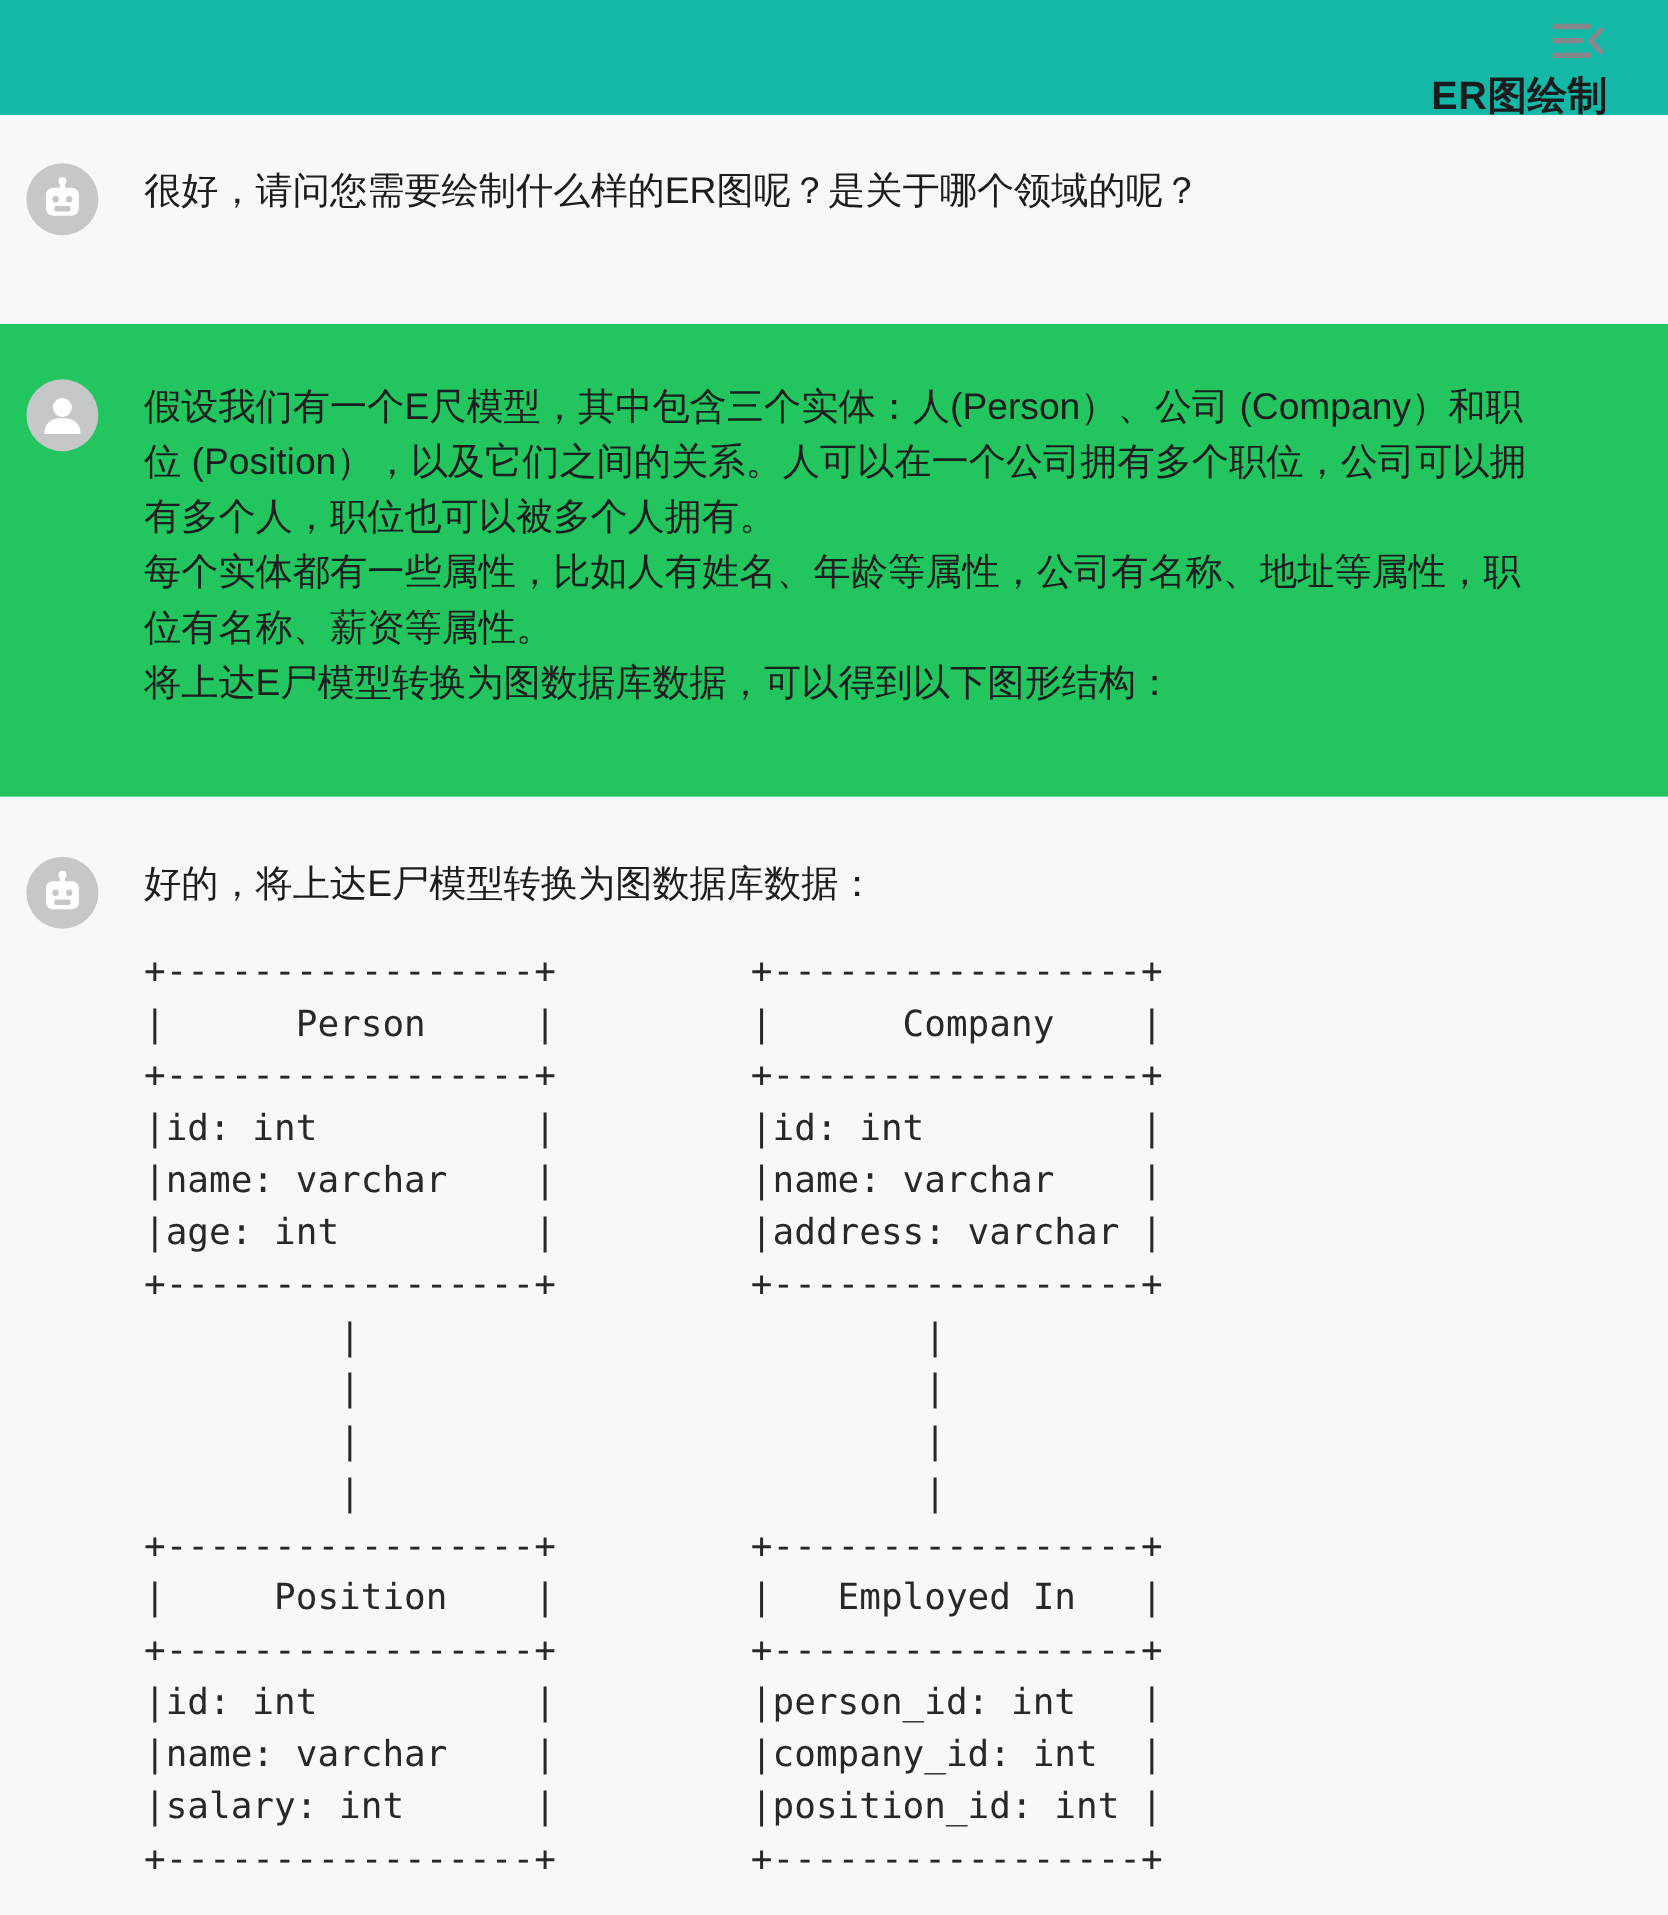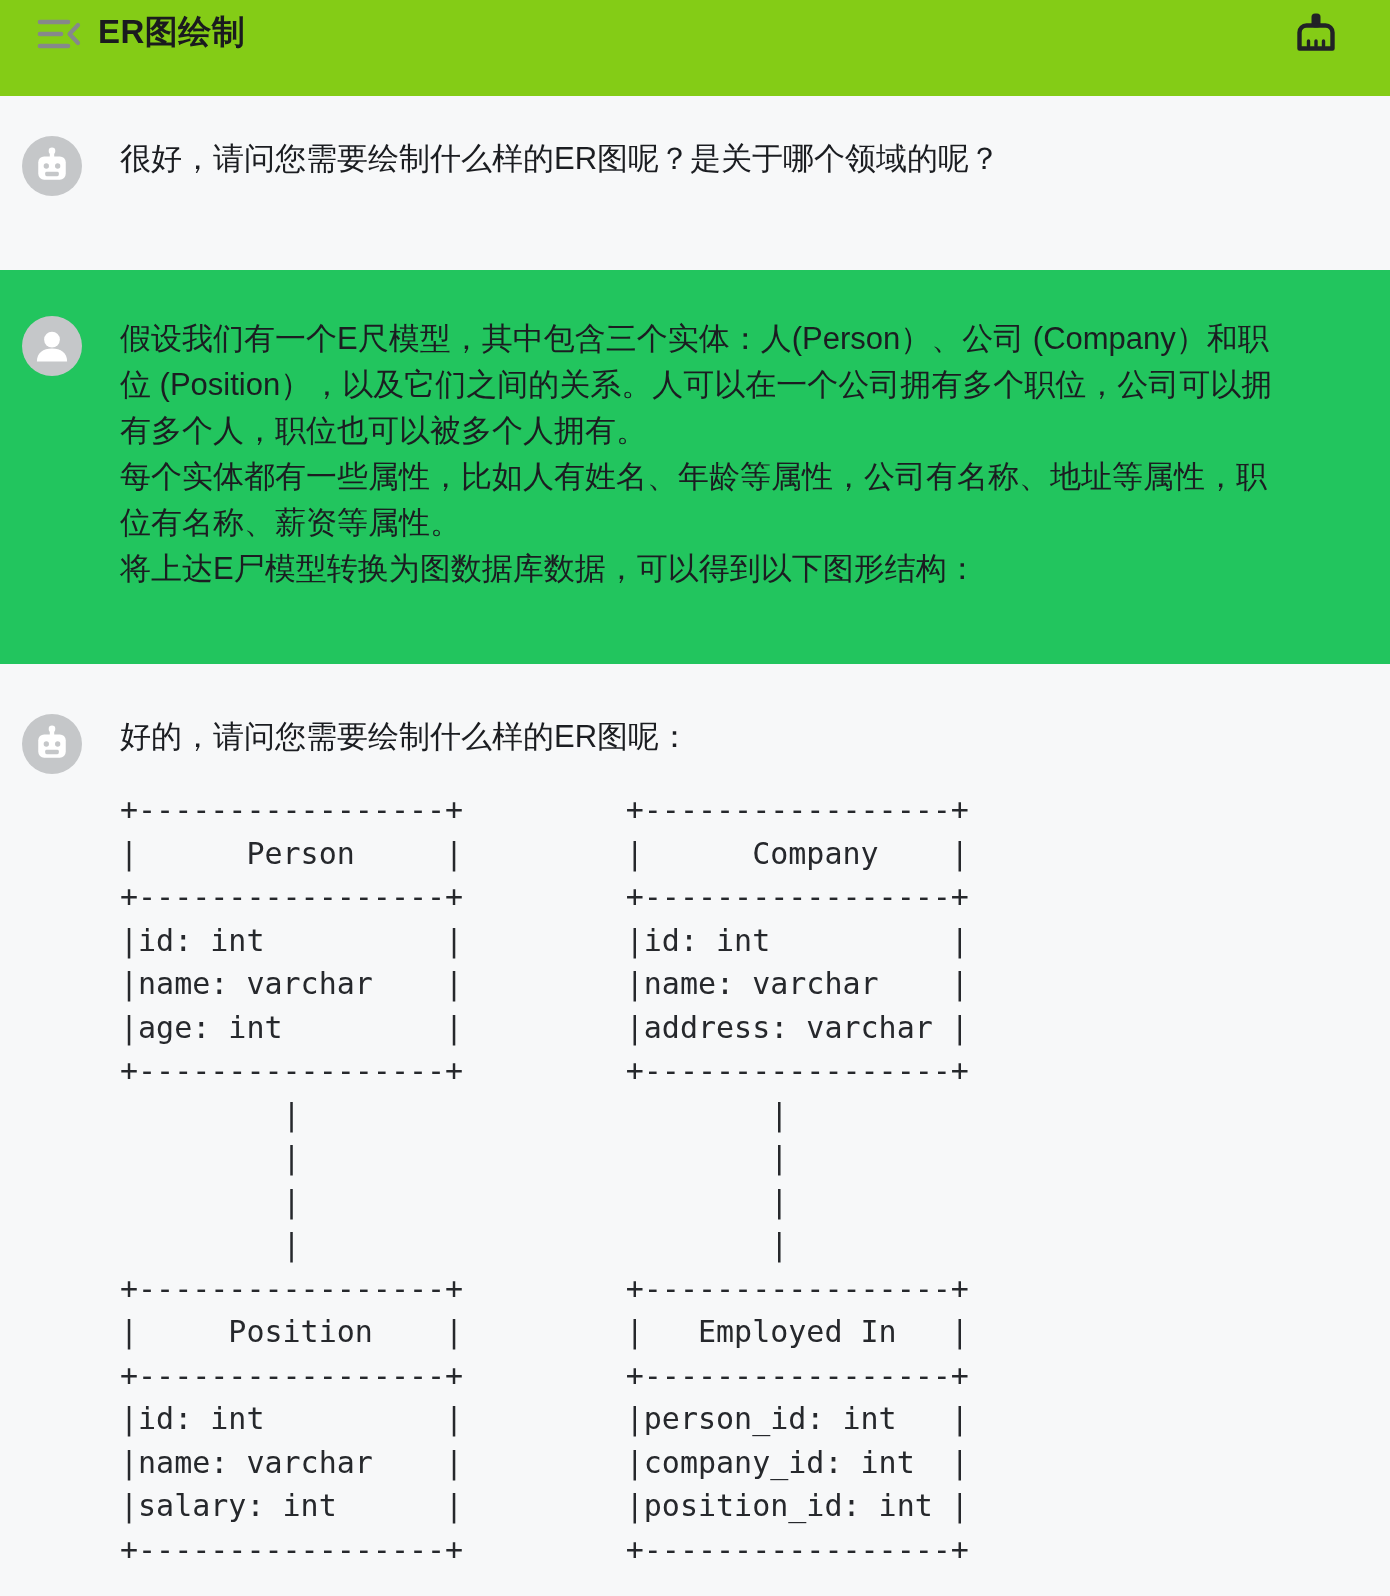--- a/index.html
+++ b/index.html
@@ -3,22 +3,22 @@
 <meta charset="utf-8">
 <style>
   html,body{margin:0;padding:0;}
   body{
     width:1390px;height:1596px;overflow:hidden;background:#ffffff;
     font-family:"Liberation Sans",sans-serif;color:#1b1d21;
     -webkit-font-smoothing:antialiased;
   }
   
   .app-header{
-    height:96px;background:#84cc16;display:flex;align-items:flex-start;
-    padding:10px 50px 0 36px;box-sizing:border-box;
+    height:96px;background:#14b8a6;display:flex;align-items:flex-end;
+    padding:10px 50px 0 36px;box-sizing:border-box;flex-direction:column;
   }
   .hdr-icon{width:48px;height:48px;flex:0 0 auto;cursor:pointer;}
   .app-title{
     font-size:33px;font-weight:600;color:#1a1b1e;margin-left:14px;flex:1 1 auto;
     letter-spacing:0.5px;
   }
   
   .section{position:relative;box-sizing:border-box;padding-left:120px;padding-right:105px;}
   .section.bot{background:#f7f8f9;}
   .section.user{background:#22c55e;}
@@ -106,21 +106,21 @@
       <g fill="#ffffff">
         <circle cx="24" cy="7.5" r="3.6"></circle>
         <rect x="21.6" y="9" width="4.8" height="6"></rect>
         <rect x="9" y="13.5" width="30" height="25.5" rx="6.5"></rect>
       </g>
       <circle cx="17.8" cy="24" r="2.9" fill="#c5c7c9"></circle>
       <circle cx="30.2" cy="24" r="2.9" fill="#c5c7c9"></circle>
       <rect x="16.6" y="30.2" width="14.8" height="5" rx="1.6" fill="#c5c7c9"></rect>
     </svg>
   </div>
-  <div class="msg-text">好的，请问您需要绘制什么样的ER图呢：</div>
+  <div class="msg-text">好的，将上达E尸模型转换为图数据库数据：</div>
   <pre class="ascii-art">+-----------------+         +-----------------+
 |      Person     |         |      Company    |
 +-----------------+         +-----------------+
 |id: int          |         |id: int          |
 |name: varchar    |         |name: varchar    |
 |age: int         |         |address: varchar |
 +-----------------+         +-----------------+
          |                          |
          |                          |
          |                          |

